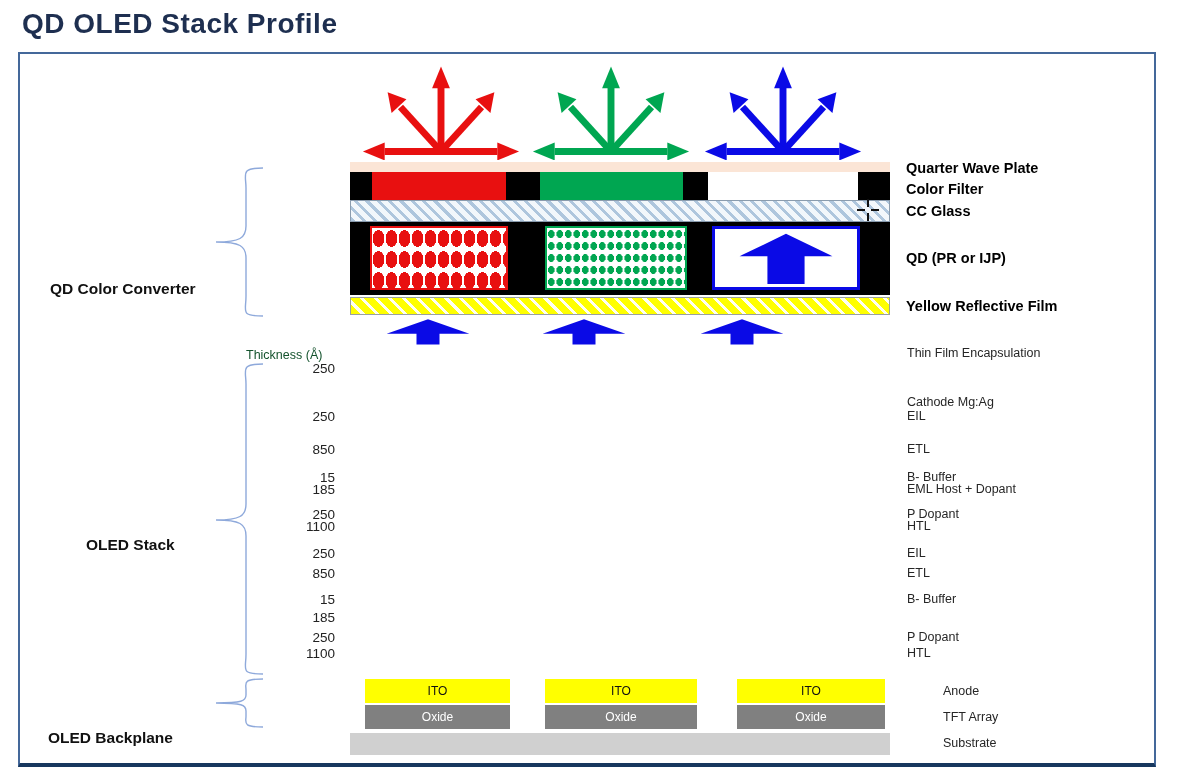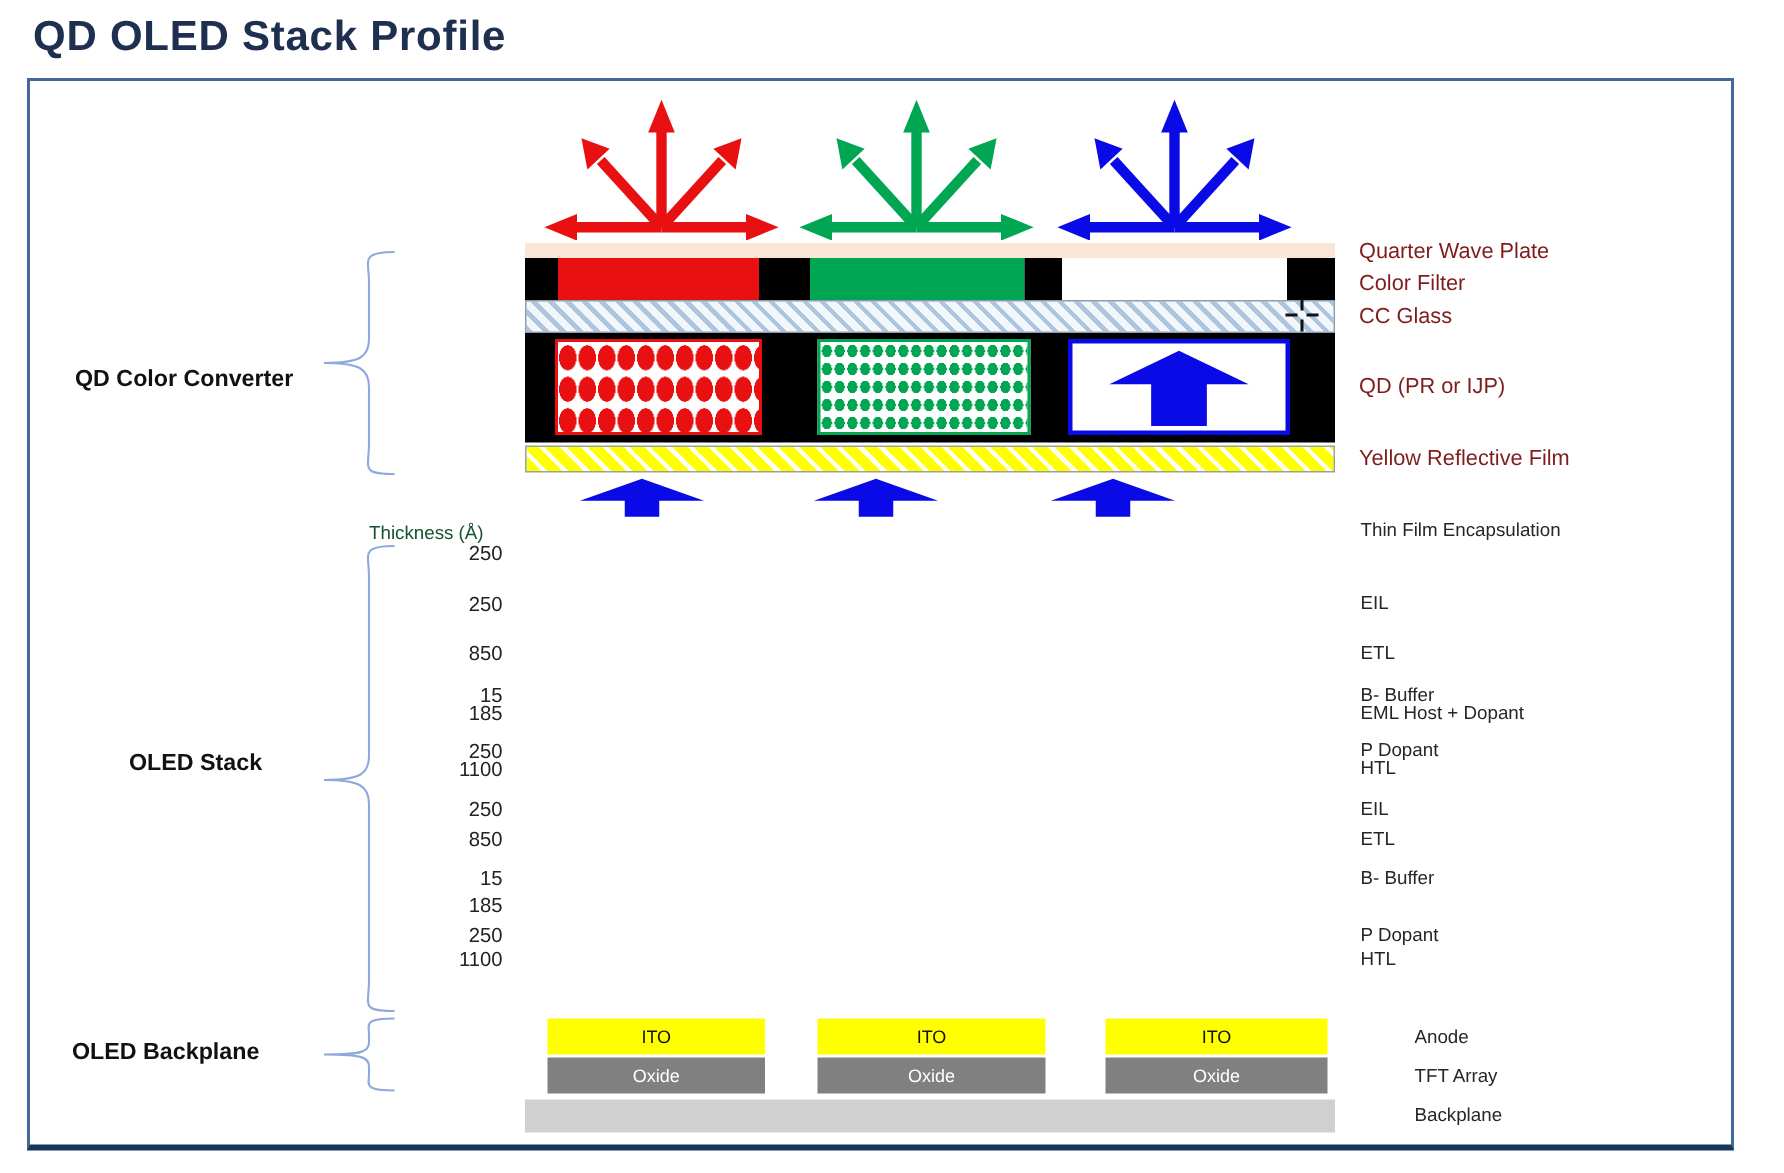--- a/index.html
+++ b/index.html
@@ -33,25 +33,25 @@
   #qd-green-box{left:195px;width:142px;border:2px solid #00a651;
     background-image:radial-gradient(4px 5px at 50% 50%,#00a651 82%,transparent 85%);
     background-size:8.5px 12px;background-color:#fff;}
   #qd-blue-box{left:362px;width:148px;border:3px solid #0a0ae6;display:flex;align-items:center;justify-content:center;}
   #yrf-strip{left:350px;top:297px;width:540px;height:18px;border:1px solid #9aa0a0;box-sizing:border-box;
     background:repeating-linear-gradient(45deg,#ffff00 0 7px,#fffff2 7px 10px);}
   .fat-arrow{color:#0a0ae6;}
 
   
   .rlabel{left:906px;white-space:nowrap;}
-  .rlabel.bold{font-weight:normal;font-size:14.5px;color:#7f1d1d;}
+  .rlabel.bold{font-weight:bold;font-size:14.5px;color:#000000;}
   .rlabel.norm{font-size:12.5px;color:#262626;margin-left:37px;}
 
   
-  .slabel{font-weight:bold;font-size:15.5px;color:#111;white-space:nowrap;}
+  .slabel{font-weight:bold;font-size:15.5px;color:#111;white-space:nowrap;margin-top:36px;}
   .brace{stroke:#8ea9db;stroke-width:1.4;fill:none;}
 
   
   #stack-rows{left:232px;top:346px;width:940px;display:flex;flex-direction:column;}
   .srow{display:flex;align-items:flex-start;}
   .snum{width:103px;padding-right:15px;display:flex;align-items:center;justify-content:flex-end;
         font-size:13.5px;color:#222;}
   .sbar{width:540px;}
   .slab{padding-left:17px;display:flex;align-items:center;font-size:12.5px;color:#262626;white-space:nowrap;}
   .pat-bbuffer{background-color:#fff;
@@ -174,20 +174,25 @@
 <div class="abs" id="stack-rows">
     <div class="srow" style="height: 15px;">
       <div class="snum"></div>
       <div class="sbar" style="background: rgb(253, 243, 218);"></div>
       <div class="slab">Thin Film Encapsulation</div>
     </div>
     <div class="srow" style="height: 34px;">
       <div class="snum">250</div>
       <div class="sbar" style="background: rgb(226, 239, 218);"></div>
     </div>
+    <div class="srow" style="height: 14px;">
+      <div class="snum"></div>
+      <div class="sbar" style="background: rgb(255, 255, 0);"></div>
+      <div class="slab">Cathode Mg:Ag</div>
+    </div>
     <div class="srow" style="height: 33px;">
       <div class="snum">250</div>
       <div class="sbar" style="background: rgb(128, 128, 128);"></div>
       <div class="slab">EIL</div>
     </div>
     <div class="srow" style="height: 28px;">
       <div class="snum">850</div>
       <div class="sbar" style="background: rgb(166, 166, 166);"></div>
       <div class="slab">ETL</div>
     </div>
@@ -252,20 +257,20 @@
 <div class="abs bp-row" style="top:705px;height:24px">
   <div class="bp-block bp-gray" style="left:15px;width:145px">Oxide</div>
   <div class="bp-block bp-gray" style="left:195px;width:152px">Oxide</div>
   <div class="bp-block bp-gray" style="left:387px;width:148px">Oxide</div>
 </div>
 
 <div class="abs" id="substrate-bar"></div>
 
 <div class="abs rlabel norm" style="top:684px">Anode</div>
 <div class="abs rlabel norm" style="top:710px">TFT Array</div>
-<div class="abs rlabel norm" style="top:736px">Backplane</div>
+<div class="abs rlabel norm" style="top:736px">Substrate</div>
 
 <svg class="abs" id="crosshair" viewBox="0 0 24 24">
   <line x1="12" y1="1" x2="12" y2="9"></line>
     <line x1="12" y1="15" x2="12" y2="23"></line>
   <line x1="1" y1="12" x2="9" y2="12"></line>
     <line x1="15" y1="12" x2="23" y2="12"></line>
 </svg>
 
 </body></html>

